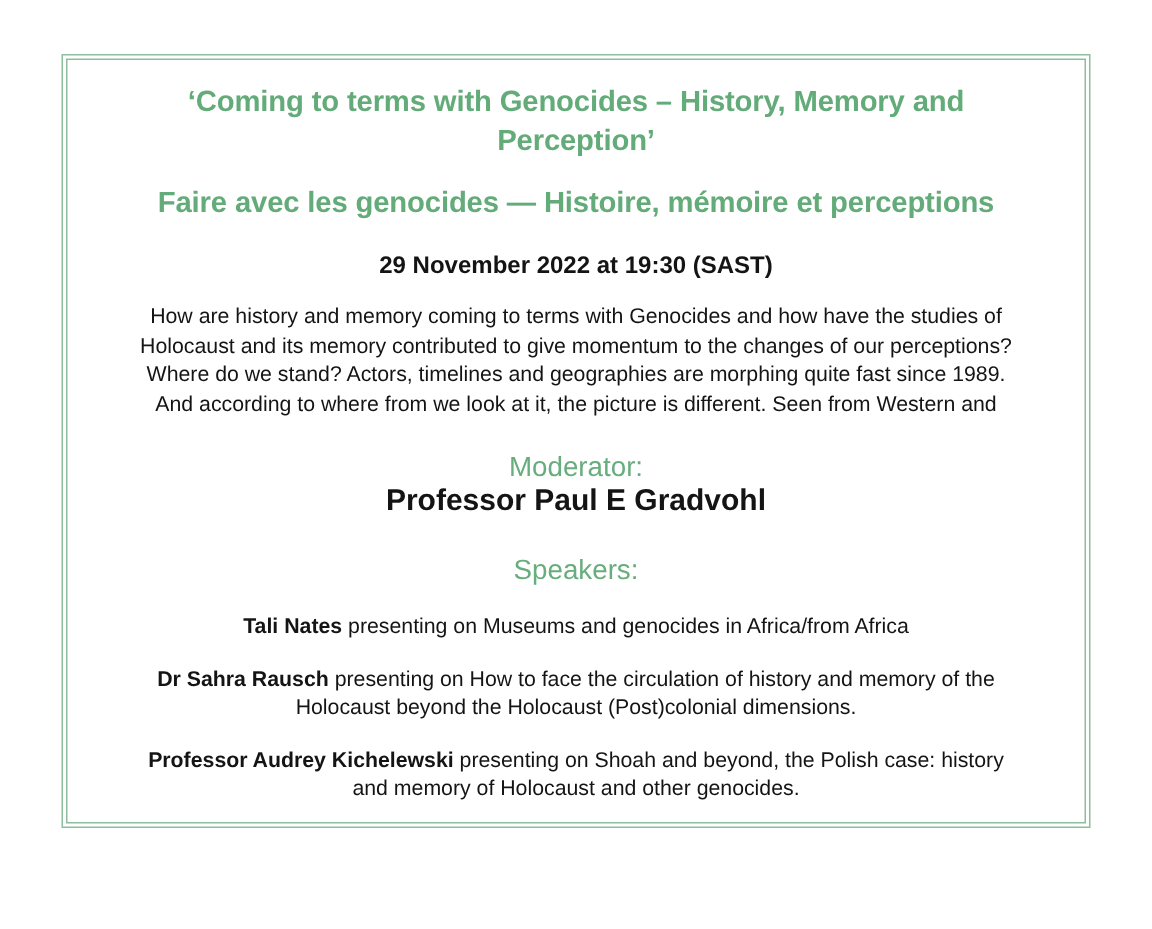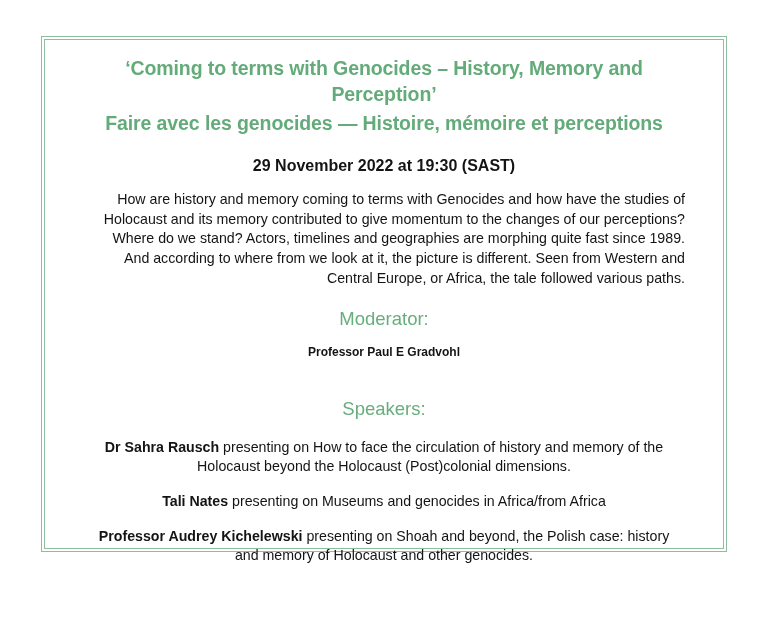--- a/index.html
+++ b/index.html
@@ -48,55 +48,54 @@
     margin-top: 6px;
   }
   .title-line {
     font-size: 19.5px;
     font-weight: bold;
     color: #63ab79;
     line-height: 1.32;
     letter-spacing: -0.1px;
   }
   .title-line.fr {
-    margin-top: 4px;
+    margin-top: 16px;
   }
 
   .event-date {
     margin-top: 19px;
     font-size: 16px;
     font-weight: bold;
     color: #141414;
     line-height: 1.3;
   }
 
   .intro {
     margin-top: 13px;
     font-size: 14.2px;
     line-height: 1.39;
     color: #141414;
     padding: 0 12px;
-    text-align: right;
   }
   .intro .ln { display: block; }
 
   .section-heading {
     font-size: 18.5px;
     font-weight: normal;
     color: #68ad7d;
     line-height: 1.3;
   }
   .moderator-heading { margin-top: 18px; }
   .moderator-name {
-    margin-top: 14px;
-    font-size: 12px;
+    margin-top: 0;
+    font-size: 20px;
     font-weight: bold;
     color: #141414;
   }
-  .speakers-heading { margin-top: 38px; }
+  .speakers-heading { margin-top: 22px; }
 
   .speakers-list {
     margin-top: 17px;
     padding: 0 14px;
   }
   .speaker {
     font-size: 14.2px;
     line-height: 1.38;
     color: #141414;
     margin-bottom: 15px;
@@ -116,34 +115,33 @@
         <div class="title-line fr">Faire avec les genocides — Histoire, mémoire et perceptions</div>
       </div>
 
       <div class="event-date">29 November 2022 at 19:30 (SAST)</div>
 
       <div class="intro">
         <span class="ln">How are history and memory coming to terms with Genocides and how have the studies of</span>
         <span class="ln">Holocaust and its memory contributed to give momentum to the changes of our perceptions?</span>
         <span class="ln">Where do we stand? Actors, timelines and geographies are morphing quite fast since 1989.</span>
         <span class="ln">And according to where from we look at it, the picture is different. Seen from Western and</span>
-        <span class="ln">Central Europe, or Africa, the tale followed various paths.</span>
       </div>
 
       <div class="section-heading moderator-heading">Moderator:</div>
       <div class="moderator-name">Professor Paul E Gradvohl</div>
 
       <div class="section-heading speakers-heading">Speakers:</div>
 
       <div class="speakers-list">
         <div class="speaker">
-          <span class="name">Dr Sahra Rausch</span><span class="desc"> presenting on How to face the circulation of history and memory of the Holocaust beyond the Holocaust (Post)colonial dimensions.</span>
+          <span class="name">Tali Nates</span><span class="desc"> presenting on Museums and genocides in Africa/from Africa</span>
         </div>
         <div class="speaker">
-          <span class="name">Tali Nates</span><span class="desc"> presenting on Museums and genocides in Africa/from Africa</span>
+          <span class="name">Dr Sahra Rausch</span><span class="desc"> presenting on How to face the circulation of history and memory of the Holocaust beyond the Holocaust (Post)colonial dimensions.</span>
         </div>
         <div class="speaker">
           <span class="name">Professor Audrey Kichelewski</span><span class="desc"> presenting on Shoah and beyond, the Polish case: history and memory of Holocaust and other genocides.</span>
         </div>
       </div>
 
     </div>
   </div>
 </div>
 

